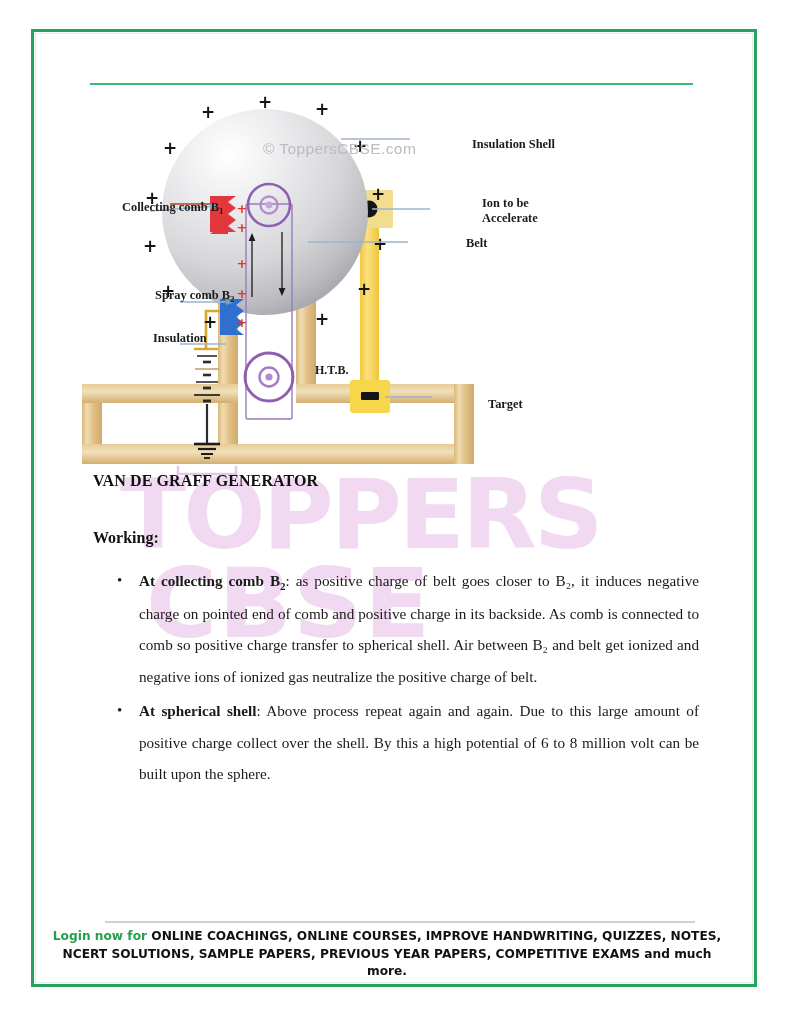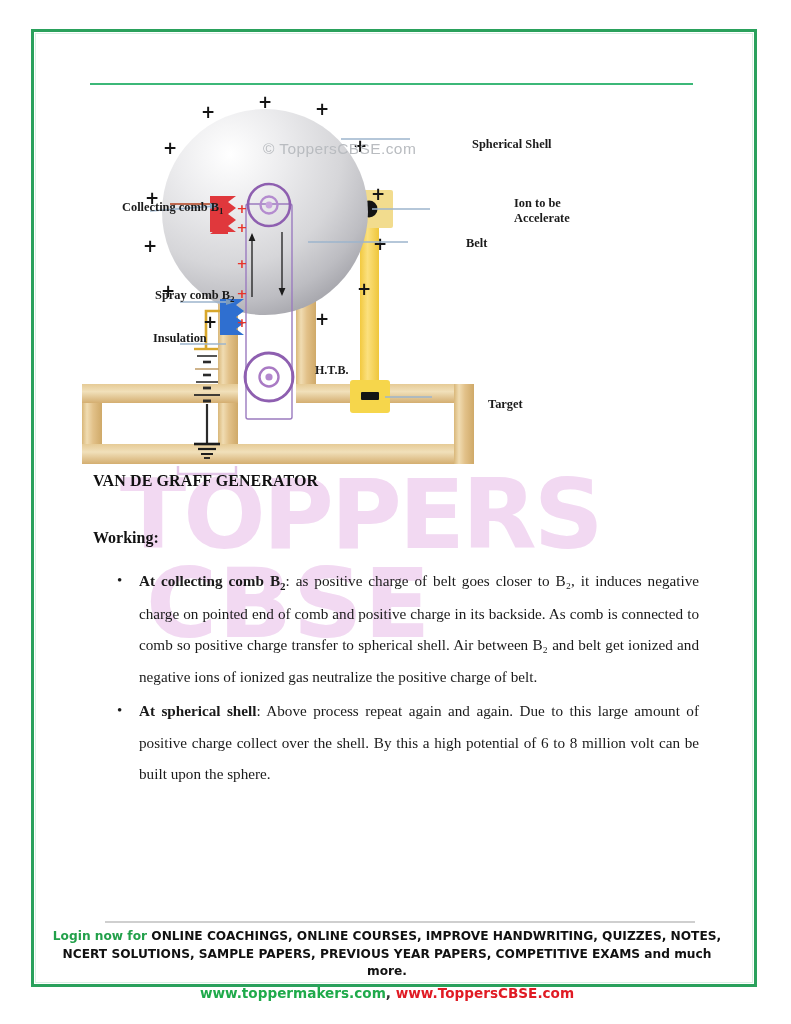--- a/index.html
+++ b/index.html
@@ -128,21 +128,21 @@
     white-space: nowrap;
     line-height: 1.18;
   }
   .fig-label sub { font-size: 9px; }
 
   #lbl-collecting { left: 62px;  top: 108px; }
   #lbl-spray      { left: 95px;  top: 196px; }
   #lbl-insulation { left: 93px;  top: 239px; }
   #lbl-htb        { left: 255px; top: 271px; font-size: 12px; }
   #lbl-shell      { left: 412px; top: 45px; }
-  #lbl-ion        { left: 422px; top: 104px; margin-left: 32px; }
+  #lbl-ion        { left: 422px; top: 104px; }
   #lbl-belt       { left: 406px; top: 144px; }
   #lbl-target     { left: 428px; top: 305px; }
 
   #copyright-mark {
     position: absolute;
     left: 203px;
     top: 48px;
     font-family: "Liberation Sans", sans-serif;
     font-size: 15.5px;
     color: #b9bcc0;
@@ -391,39 +391,36 @@
       </g>
 
     </svg>
 
     <div id="copyright-mark">© ToppersCBSE.com</div>
 
     <div class="fig-label" id="lbl-collecting"><span>Collecting comb B</span><sub>1</sub></div>
     <div class="fig-label" id="lbl-spray"><span>Spray comb B</span><sub>2</sub></div>
     <div class="fig-label" id="lbl-insulation">Insulation</div>
     <div class="fig-label" id="lbl-htb">H.T.B.</div>
-    <div class="fig-label" id="lbl-shell">Spherical Shell</div>
+    <div class="fig-label" id="lbl-shell">Insulation Shell</div>
     <div class="fig-label" id="lbl-ion"><span>Ion to be</span><br><span>Accelerate</span></div>
     <div class="fig-label" id="lbl-belt">Belt</div>
     <div class="fig-label" id="lbl-target">Target</div>
   </div>
 
   <div id="content">
     <div class="heading">VAN DE GRAFF GENERATOR</div>
     <div class="subheading">Working:</div>
     <ul id="bullets">
         <li><b>At collecting comb B<sub>2</sub></b><span>: as positive charge of belt goes closer to B₂, it induces negative charge on pointed end of comb and positive charge in its backside. As comb is connected to comb so positive charge transfer to spherical shell. Air between B₂ and belt get ionized and negative ions of ionized gas neutralize the positive charge of belt.</span></li>
         <li><b>At spherical shell</b><span>: Above process repeat again and again. Due to this large amount of positive charge collect over the shell. By this a high potential of 6 to 8 million volt can be built upon the sphere.</span></li>
       </ul>
   </div>
 
   <div id="footer-rule"></div>
   <div id="footer">
     <div>
       <span class="login-green">Login now for </span><span class="blk">ONLINE COACHINGS, ONLINE COURSES, IMPROVE HANDWRITING, QUIZZES, NOTES,</span>
     </div>
     <div class="blk">NCERT SOLUTIONS, SAMPLE PAPERS, PREVIOUS YEAR PAPERS, COMPETITIVE EXAMS and much more.</div>
-    <div class="sites">
-      <span class="site-green">www.toppermakers.com</span><span class="comma">, </span><span class="site-red">www.ToppersCBSE.com</span>
-    </div>
   </div>
 
 </div>
 
 </body></html>

